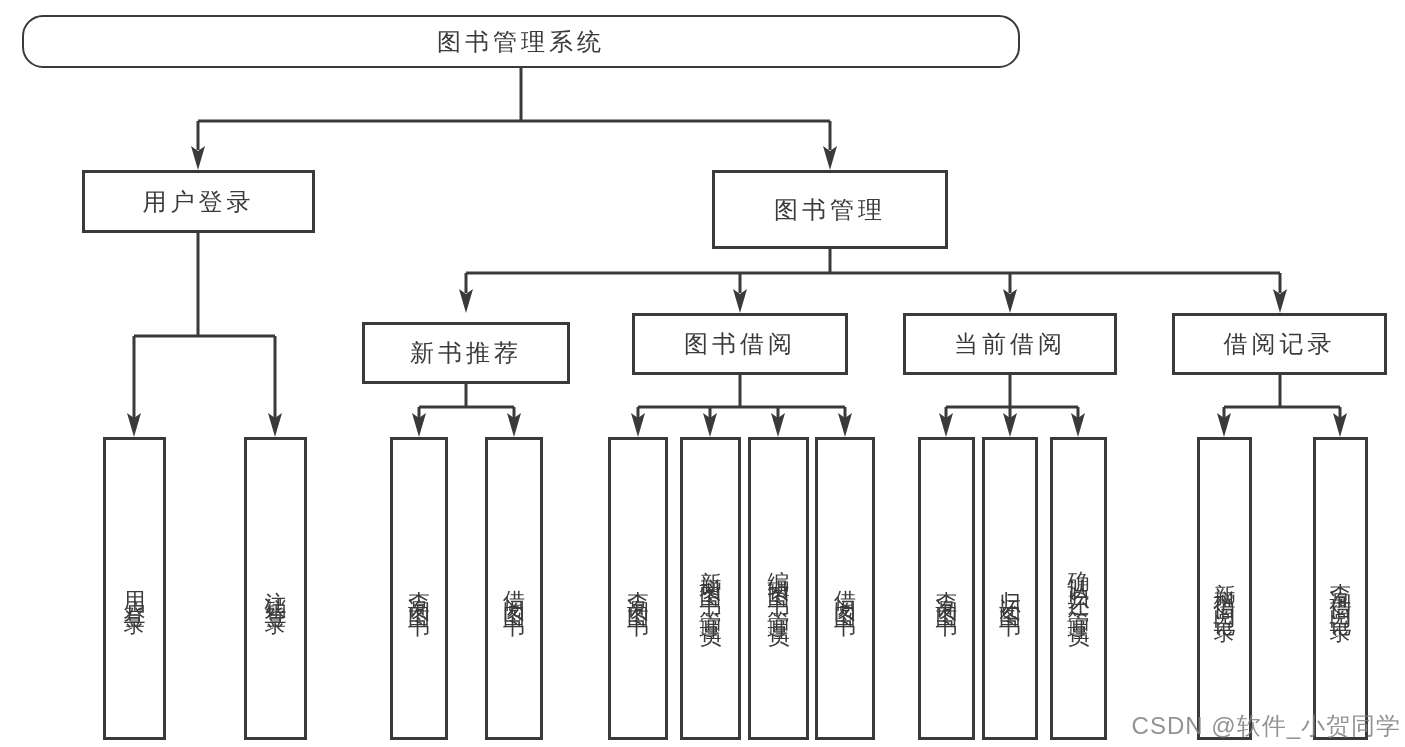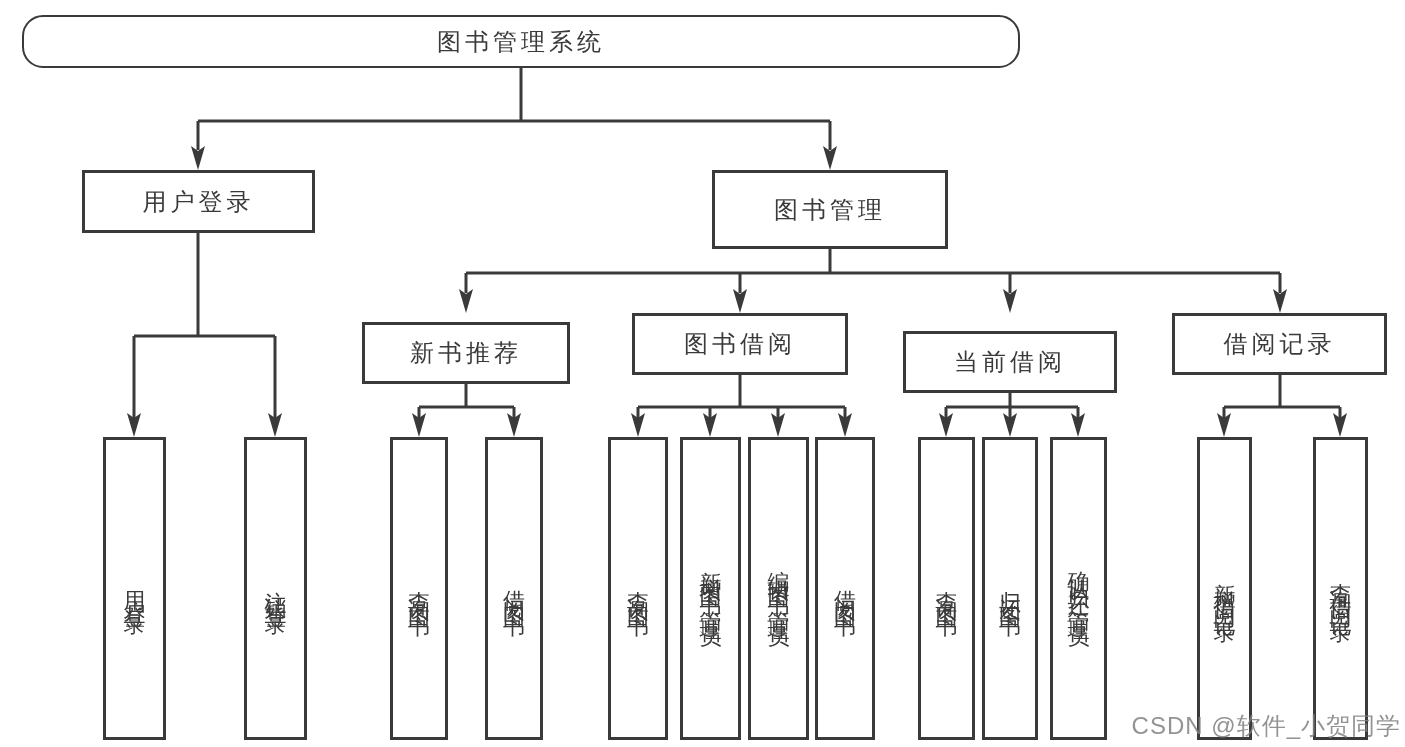--- a/index.html
+++ b/index.html
@@ -101,21 +101,21 @@
     </g>
   </svg>
 
   <div class="node h-node root-node" style="left:22px; top:15px; width:998px; height:53px;">图书管理系统</div>
 
   <div class="node h-node" style="left:82px; top:170px; width:233px; height:63px;">用户登录</div>
   <div class="node h-node" style="left:712px; top:170px; width:236px; height:79px;">图书管理</div>
 
   <div class="node h-node" style="left:362px; top:322px; width:208px; height:62px;">新书推荐</div>
   <div class="node h-node" style="left:632px; top:313px; width:216px; height:62px;font-family:Liberation Mono, monospace;">图书借阅</div>
-  <div class="node h-node" style="left:903px; top:313px; width:214px; height:62px;margin-top:18px;">当前借阅</div>
+  <div class="node h-node" style="left:903px; top:313px; width:214px; height:62px;">当前借阅</div>
   <div class="node h-node" style="left:1172px; top:313px; width:215px; height:62px;">借阅记录</div>
 
   <div class="node v-node" style="left:103px; top:437px; width:63px; height:303px;">用户登录</div>
   <div class="node v-node" style="left:244px; top:437px; width:63px; height:303px;">注销登录</div>
 
   <div class="node v-node" style="left:390px; top:437px; width:58px; height:303px;">查询图书</div>
   <div class="node v-node" style="left:485px; top:437px; width:58px; height:303px;">借阅图书</div>
 
   <div class="node v-node" style="left:608px; top:437px; width:60px; height:303px;">查询图书</div>
   <div class="node v-node" style="left:680px; top:437px; width:61px; height:303px;">新增图书（管理员）</div>

